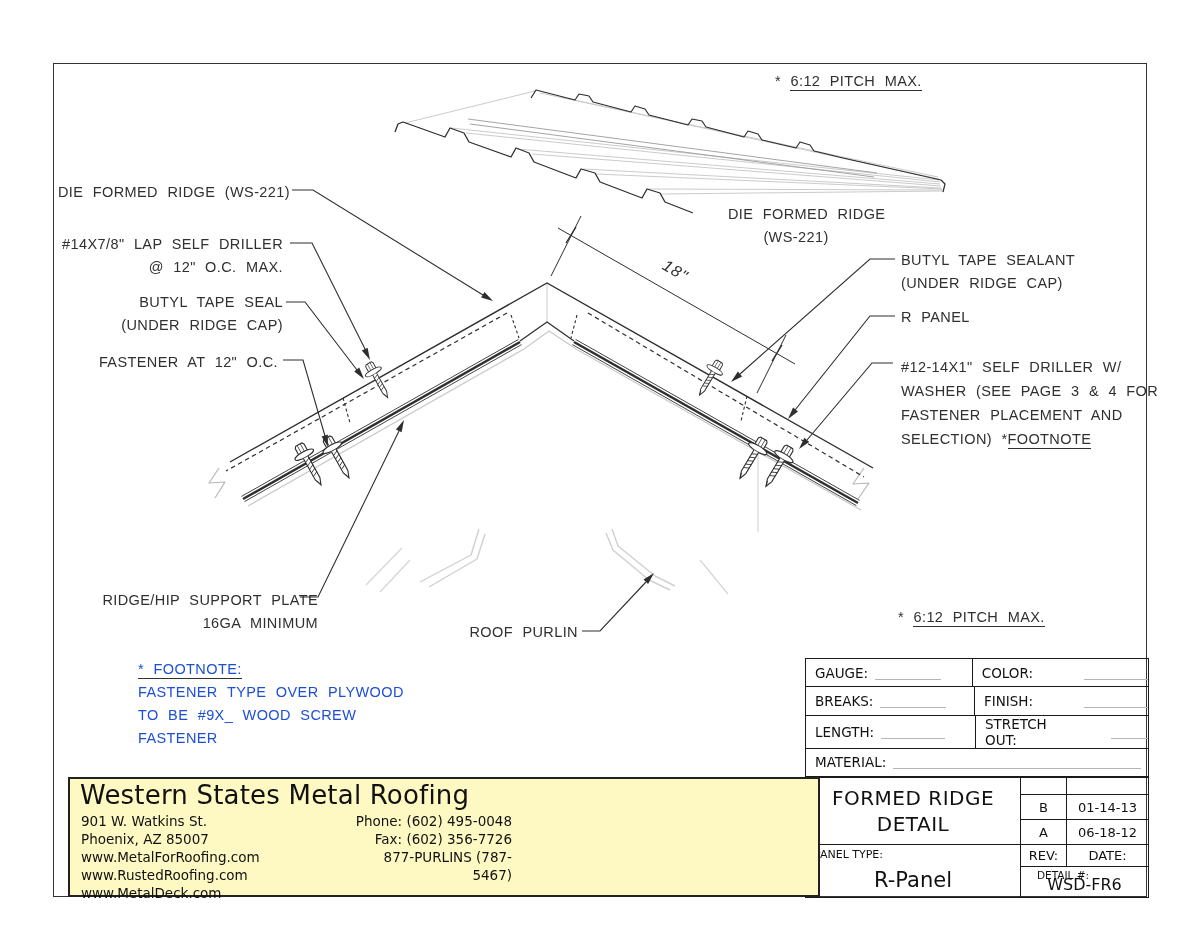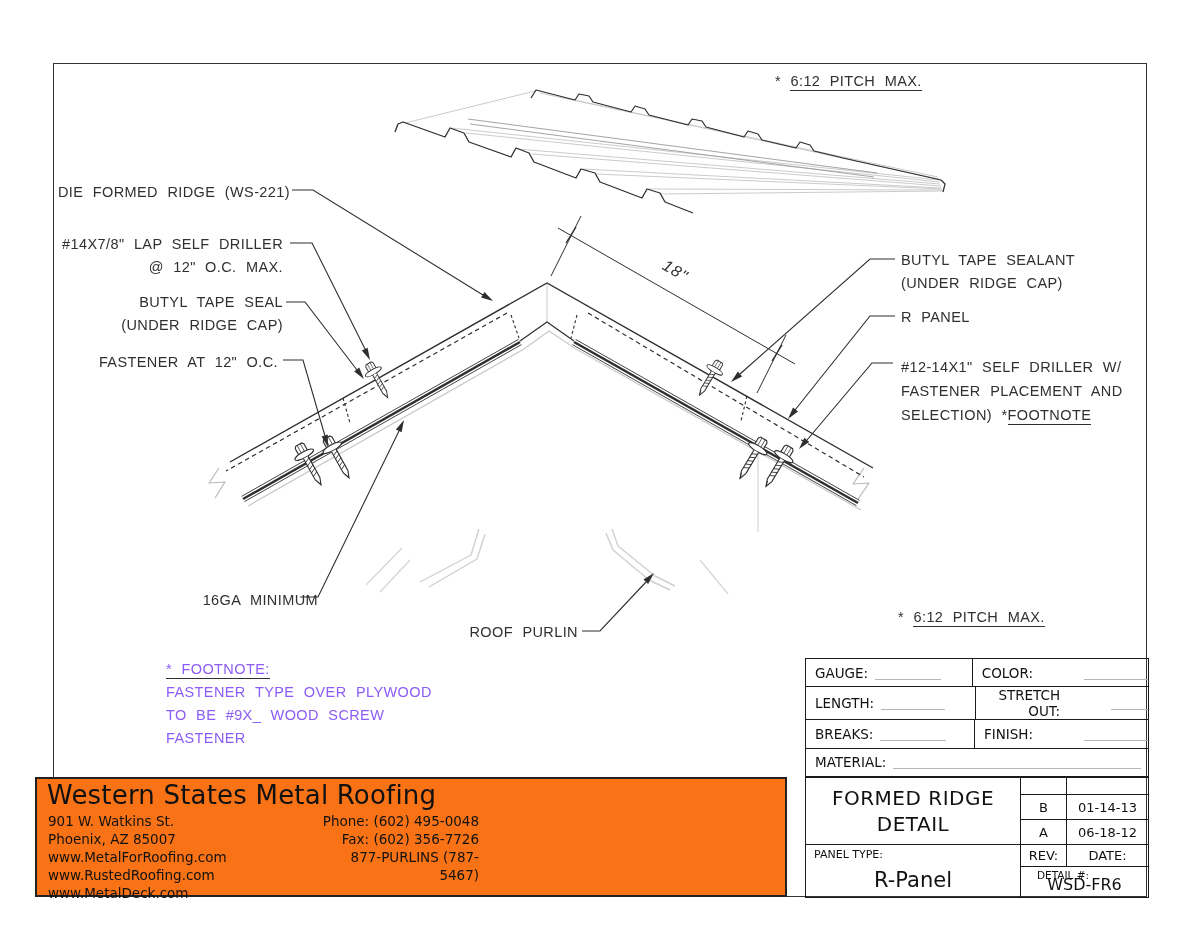--- a/index.html
+++ b/index.html
@@ -15,21 +15,21 @@
   .cad.center{text-align:center;}
   .u{border-bottom:1.3px solid #303030;padding-bottom:1px;}
   .dim-label{position:absolute;left:662px;top:262px;font-size:16px;font-style:italic;
              transform:rotate(30.5deg);letter-spacing:1px;color:#303030;}
   
   .spec{position:absolute;left:805px;top:658px;width:344px;height:119px;
         border:1.6px solid #1a1a1a;box-sizing:border-box;display:flex;flex-direction:column;
         font-family:"DejaVu Sans",sans-serif;font-size:13.5px;color:#111;}
   .spec-row{display:flex;flex:1;border-bottom:1.6px solid #1a1a1a;}
   .spec-row:last-child{border-bottom:none;}
-  .spec-cell{display:flex;align-items:center;padding-left:9px;box-sizing:border-box;text-align:right;}
+  .spec-cell{display:flex;align-items:center;padding-left:9px;box-sizing:border-box;}
   .spec-cell.c1{width:170px;border-right:1.6px solid #1a1a1a;}
   .spec-cell.c2{flex:1;gap:44px;}
   .spec-cell.full{flex:1;}
   .blank{display:inline-block;height:13px;border-bottom:1.5px solid #b6b6b6;margin-left:7px;}
   
   .tblock{position:absolute;left:805px;top:777px;width:344px;height:121px;
           border:1.6px solid #1a1a1a;box-sizing:border-box;display:flex;
           font-family:"DejaVu Sans",sans-serif;color:#111;}
   .tb-left{width:215px;border-right:1.6px solid #1a1a1a;box-sizing:border-box;
            display:flex;flex-direction:column;}
@@ -41,29 +41,29 @@
   .tb-panel-value{position:absolute;left:0;right:0;bottom:5px;text-align:center;font-size:21px;}
   .tb-right{flex:1;display:flex;flex-direction:column;}
   .tb-r-row{display:flex;border-bottom:1.6px solid #1a1a1a;box-sizing:border-box;}
   .tb-r-row .ca{width:46px;border-right:1.6px solid #1a1a1a;box-sizing:border-box;
                 display:flex;align-items:center;justify-content:center;font-size:13px;}
   .tb-r-row .cb{flex:1;display:flex;align-items:center;justify-content:center;font-size:13px;}
   .tb-detail{flex:1;position:relative;}
   .tb-detail-label{position:absolute;left:16px;top:2px;font-size:10.5px;}
   .tb-detail-value{position:absolute;left:0;right:0;bottom:3px;text-align:center;font-size:16px;}
   
-  .company{position:absolute;left:35px;top:777px;width:752px;height:120px;
-           border:2px solid #222;box-sizing:border-box;background:#f97316;
+  .company{position:absolute;left:68px;top:777px;width:752px;height:120px;
+           border:2px solid #222;box-sizing:border-box;background:#fef9c3;
            font-family:"DejaVu Sans",sans-serif;color:#111;}
   .co-name{position:absolute;left:10px;top:1px;font-size:26px;letter-spacing:.2px;}
   .co-left{position:absolute;left:11px;top:33px;font-size:13.5px;line-height:18px;}
   .co-right{position:absolute;left:280px;top:33px;width:162px;text-align:right;
             font-size:13.5px;line-height:18px;}
   .fnote{position:absolute;left:138px;top:658px;font-size:14.5px;letter-spacing:.4px;
-         word-spacing:5px;line-height:23px;color:#8b5cf6;white-space:nowrap;margin-left:28px;}
+         word-spacing:5px;line-height:23px;color:#1d4ed8;white-space:nowrap;}
 </style>
 </head>
 <body>
 
 <div class="page">
   <div class="frame"></div>
 
   <svg class="linework" width="1200" height="927" viewBox="0 0 1200 927">
 
     <g fill="none">
@@ -198,35 +198,41 @@
     <div>@ 12" O.C. MAX.</div>
   </div>
   <div class="cad right" style="right:917px;top:291px;margin-left:7px;">
     <div>BUTYL TAPE SEAL</div>
     <div>(UNDER RIDGE CAP)</div>
   </div>
   <div class="cad right" style="right:922px;top:351px;">
     <div>FASTENER AT 12" O.C.</div>
   </div>
   <div class="cad right" style="right:882px;top:589px;">
+    <div>RIDGE/HIP SUPPORT PLATE</div>
     <div>16GA MINIMUM</div>
   </div>
   <div class="cad right" style="right:622px;top:621px;">
     <div>ROOF PURLIN</div>
   </div>
 
+  <div class="cad center" style="left:728px;top:203px;width:136px;">
+    <div>DIE FORMED RIDGE</div>
+    <div>(WS-221)</div>
+  </div>
   <div class="cad" style="left:901px;top:249px;">
     <div>BUTYL TAPE SEALANT</div>
     <div>(UNDER RIDGE CAP)</div>
   </div>
   <div class="cad" style="left:901px;top:306px;">
     <div>R PANEL</div>
   </div>
   <div class="cad" style="left:901px;top:355px;line-height:24px;">
     <div>#12-14X1" SELF DRILLER W/</div>
+    <div>WASHER (SEE PAGE 3 &amp; 4 FOR</div>
     <div>FASTENER PLACEMENT AND</div>
     <div><span>SELECTION) *</span><span class="u">FOOTNOTE</span></div>
   </div>
 
   <div class="dim-label">18"</div>
 
   <div class="fnote">
     <div><span class="u">* FOOTNOTE:</span></div>
     <div>FASTENER TYPE OVER PLYWOOD</div>
     <div>TO BE #9X_ WOOD SCREW</div>
@@ -239,36 +245,36 @@
           <span>GAUGE:</span>
           <span class="blank" style="width:66px;"></span>
         </div>
       <div class="spec-cell c2">
           <span>COLOR:</span>
           <span class="blank" style="width:64px;"></span>
         </div>
     </div>
     <div class="spec-row">
       <div class="spec-cell c1">
+          <span>BREAKS:</span>
+          <span class="blank" style="width:66px;"></span>
+        </div>
+      <div class="spec-cell c2">
+          <span>FINISH:</span>
+          <span class="blank" style="width:64px;"></span>
+        </div>
+    </div>
+    <div class="spec-row">
+      <div class="spec-cell c1">
           <span>LENGTH:</span>
           <span class="blank" style="width:64px;"></span>
         </div>
       <div class="spec-cell c2">
           <span>STRETCH OUT:</span>
           <span class="blank" style="width:48px;"></span>
-        </div>
-    </div>
-    <div class="spec-row">
-      <div class="spec-cell c1">
-          <span>BREAKS:</span>
-          <span class="blank" style="width:66px;"></span>
-        </div>
-      <div class="spec-cell c2">
-          <span>FINISH:</span>
-          <span class="blank" style="width:64px;"></span>
         </div>
     </div>
     <div class="spec-row">
       <div class="spec-cell full">
           <span>MATERIAL:</span>
           <span class="blank" style="width:248px;"></span>
         </div>
     </div>
   </div>
 

